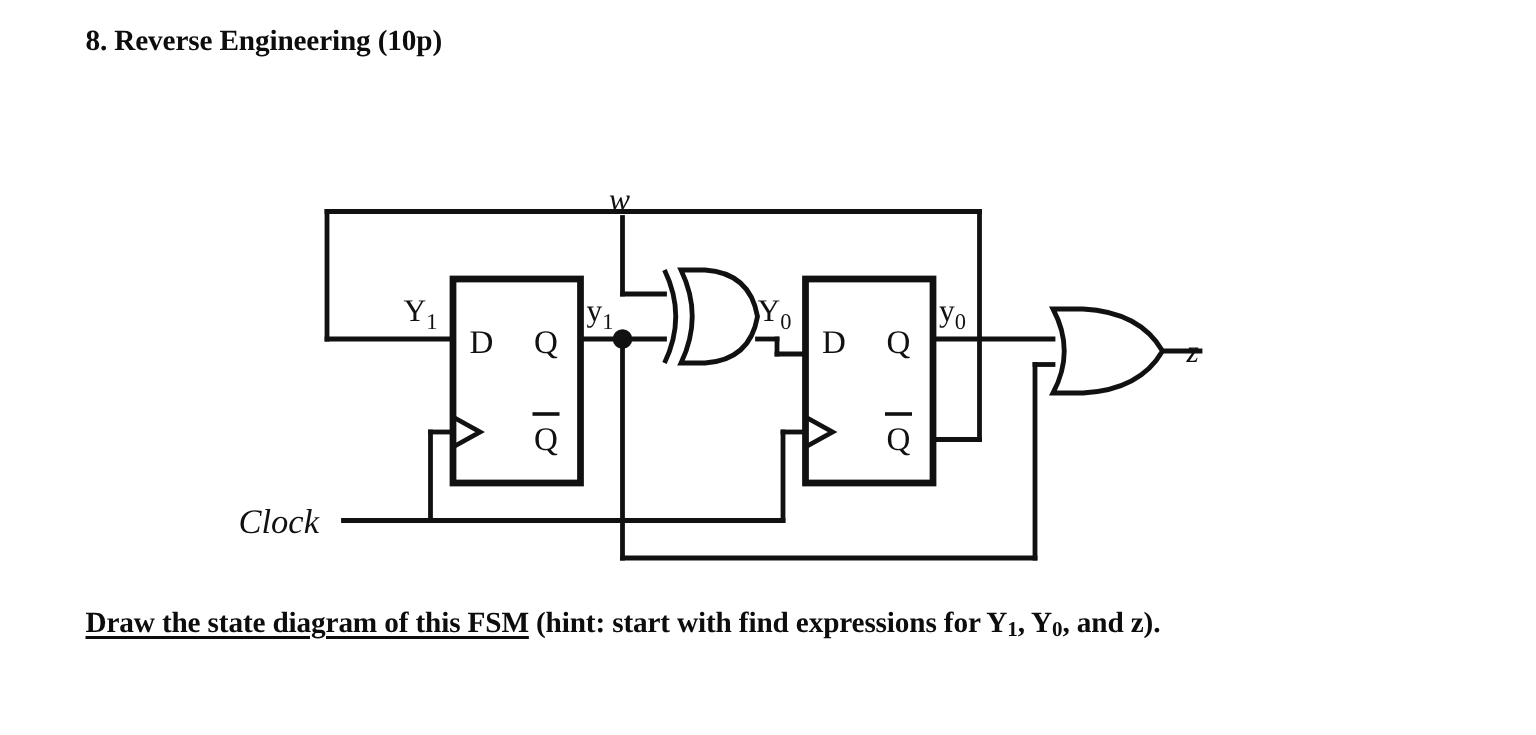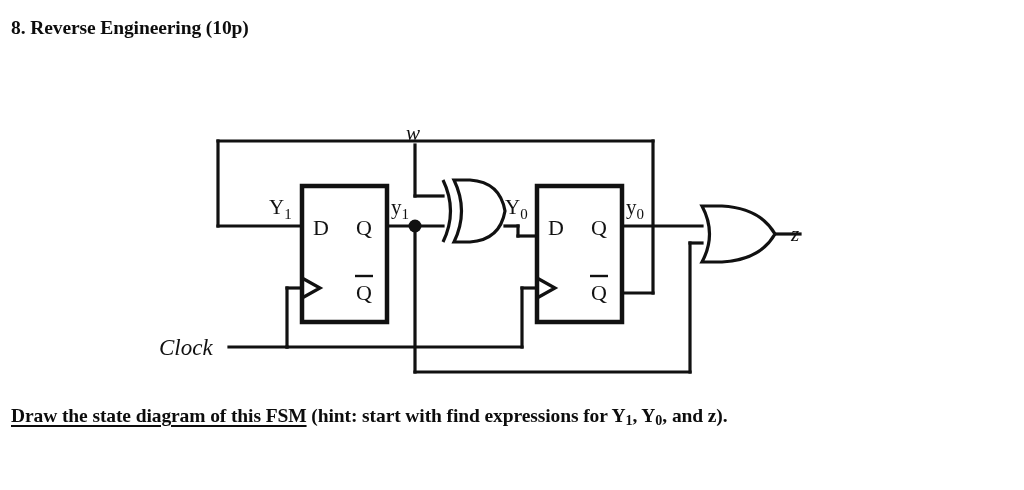--- a/index.html
+++ b/index.html
@@ -19,20 +19,21 @@
     position: absolute;
     inset: 0;
     background: #ffffff;
   }
   .qtext {
     position: absolute;
     font-weight: bold;
     color: #0d0d0d;
     white-space: nowrap;
     letter-spacing: -0.1px;
+    margin-left: 46px;
   }
   #question-heading {
     left: 11px;
     top: 17px;
     font-size: 19.5px;
   }
   #question-body {
     left: 11px;
     top: 76px;
     font-size: 19.5px;

